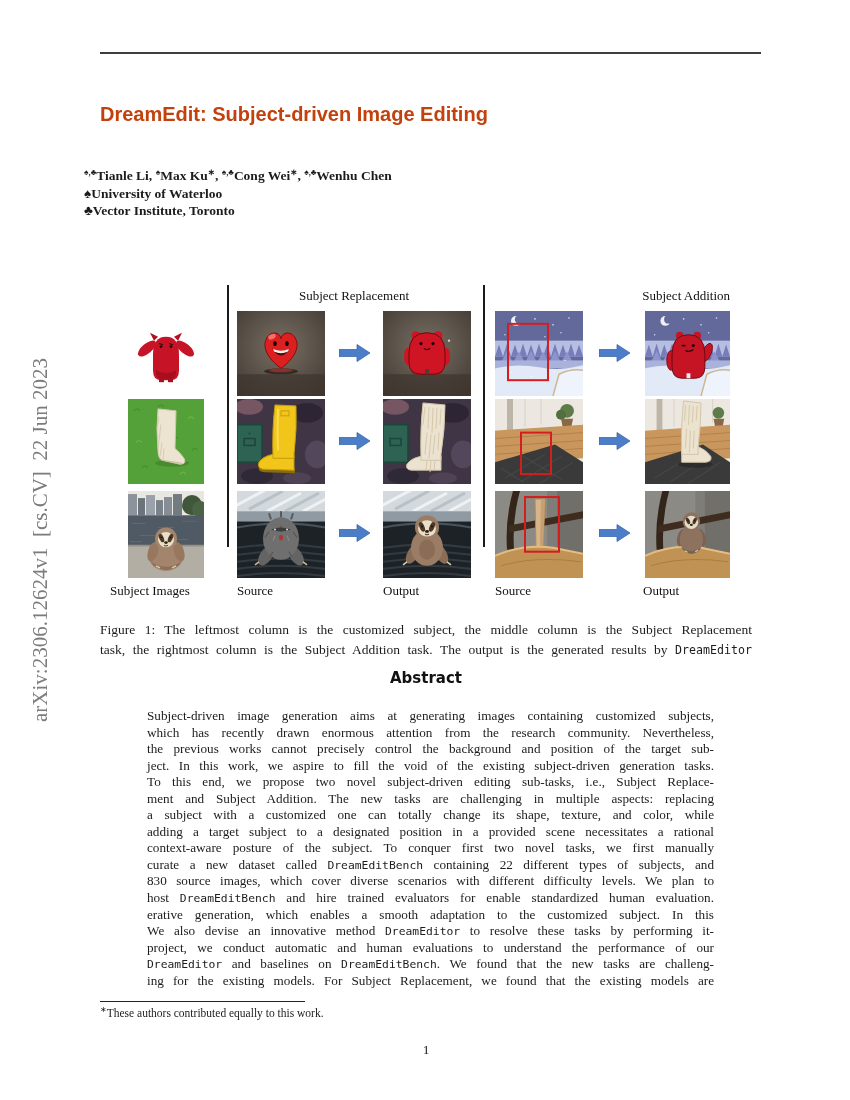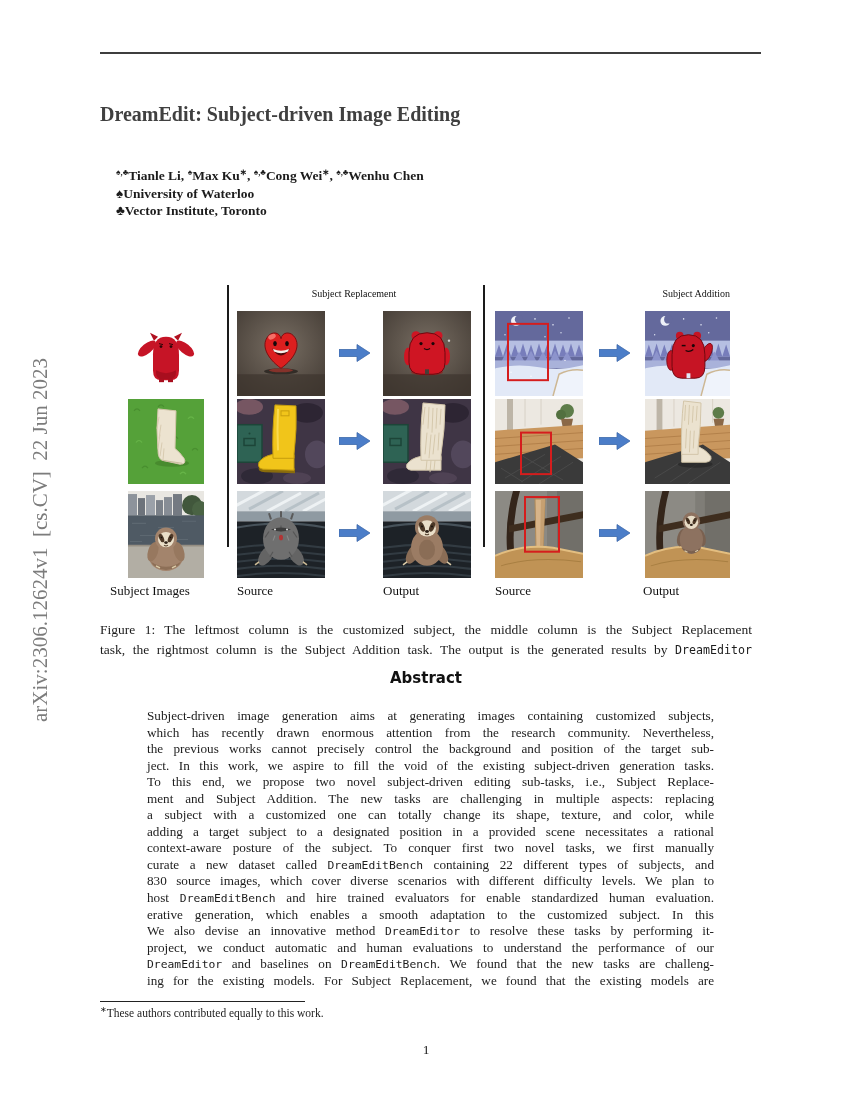--- a/index.html
+++ b/index.html
@@ -2,25 +2,25 @@
 <html><head>
 <meta charset="utf-8">
 <style>
   html,body{margin:0;padding:0;background:#ffffff;}
   .page{position:relative;width:850px;height:1100px;background:#ffffff;overflow:hidden;
         font-family:"Liberation Serif",serif;color:#1c1c1c;}
   .abs{position:absolute;}
   .top-rule{left:100px;top:52px;width:661px;height:2px;background:#3d3d3d;}
   .arxiv-banner{left:-210px;top:525px;width:500px;height:30px;transform:rotate(-90deg);
         font-size:21px;color:#7c7c7c;text-align:center;white-space:pre;line-height:30px;}
-  .paper-title{left:100px;top:103px;margin:0;font-family:Liberation Serif, serif;
-        font-weight:bold;font-size:20px;letter-spacing:0;color:#404040;}
-  .author-block{left:116px;top:167px;width:620px;font-size:13.5px;font-weight:bold;line-height:17.6px;}
+  .paper-title{left:100px;top:103px;margin:0;font-family:Liberation Sans, sans-serif;
+        font-weight:bold;font-size:20px;letter-spacing:0;color:#c2410c;}
+  .author-block{left:84px;top:167px;width:620px;font-size:13.5px;font-weight:bold;line-height:17.6px;}
   .author-block sup{font-size:8.5px;line-height:0;}
-  .fig-header{font-size:10px;text-align:center;color:#111;}
+  .fig-header{font-size:13px;text-align:center;color:#111;}
   .vline{width:1.5px;background:#1a1a1a;}
   .tile{position:absolute;}
   .tile svg{display:block;width:100%;height:100%;}
   .arrow{position:absolute;width:32px;height:18px;}
   .arrow svg{display:block;width:100%;height:100%;}
   .col-label{position:absolute;top:583px;font-size:13px;white-space:nowrap;color:#111;}
   .caption{left:100px;top:620px;width:652px;font-size:13.5px;line-height:19.5px;}
   .cap-line{text-align:justify;text-align-last:justify;}
   .abstract-heading{left:100px;top:669px;width:652px;text-align:center;
         font-family:"DejaVu Sans",sans-serif;font-weight:bold;font-size:15px;color:#111;}

